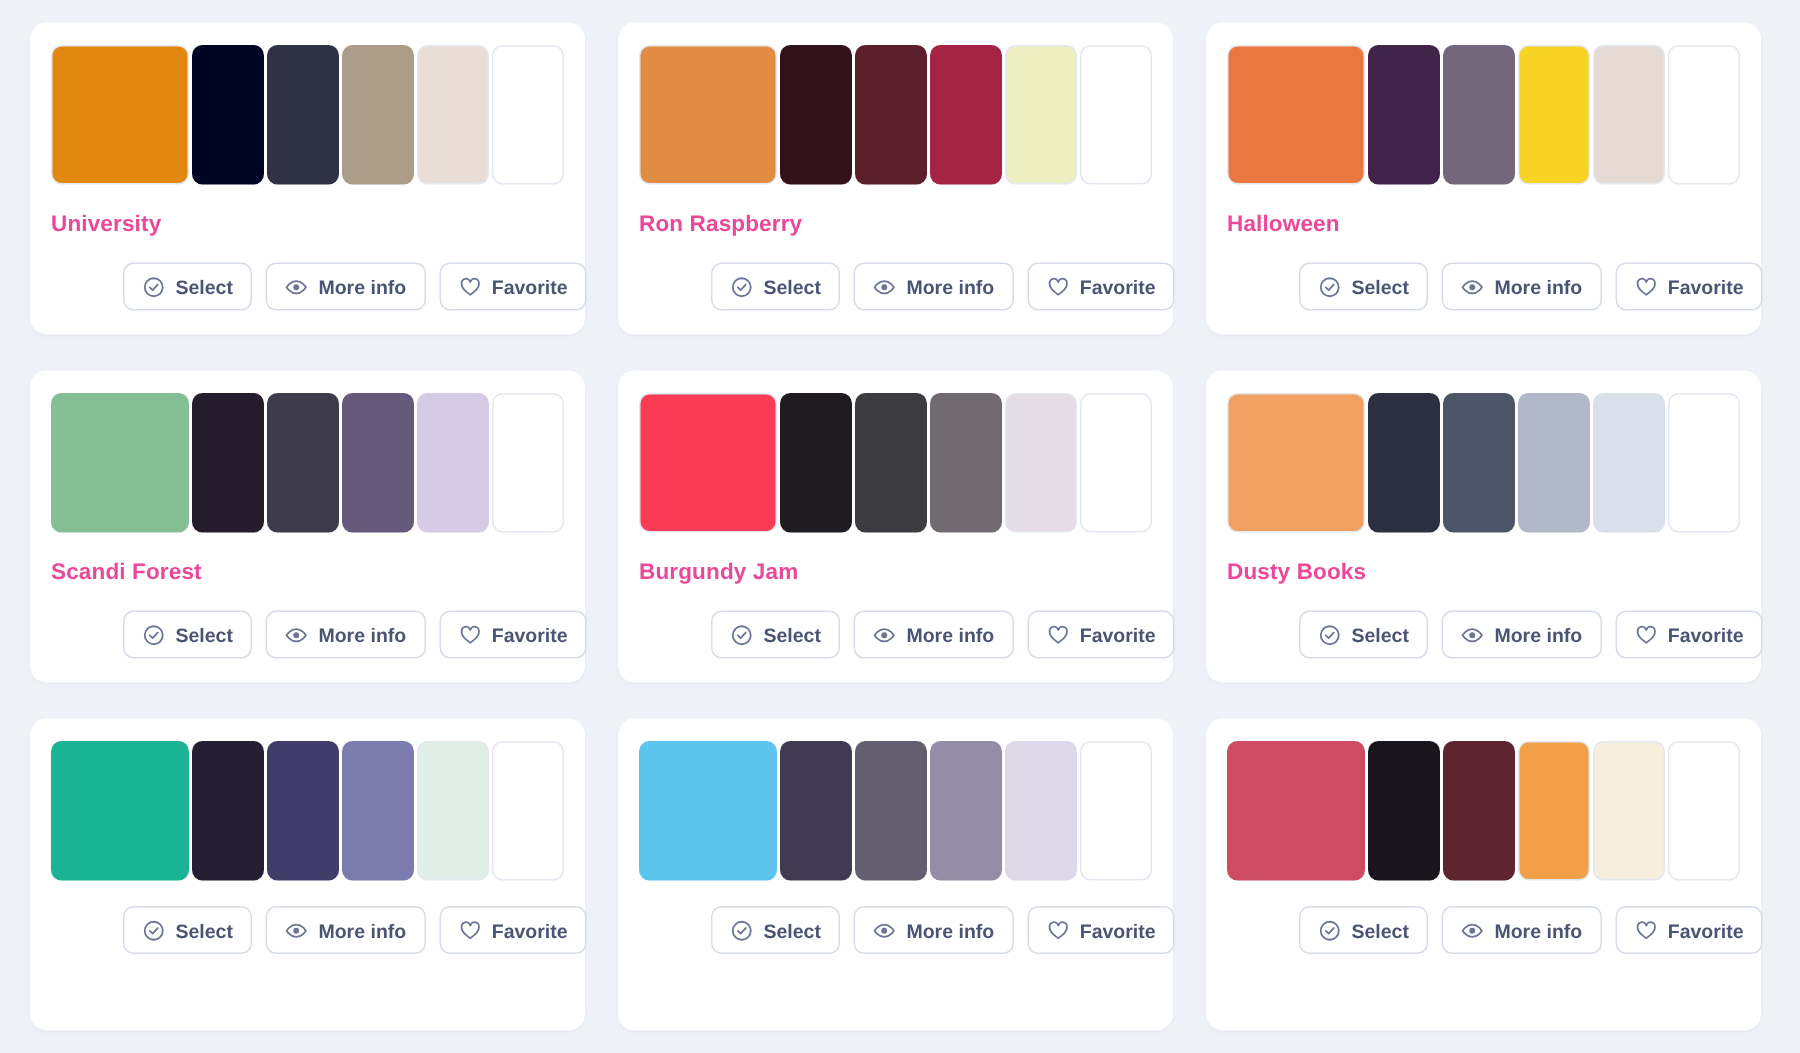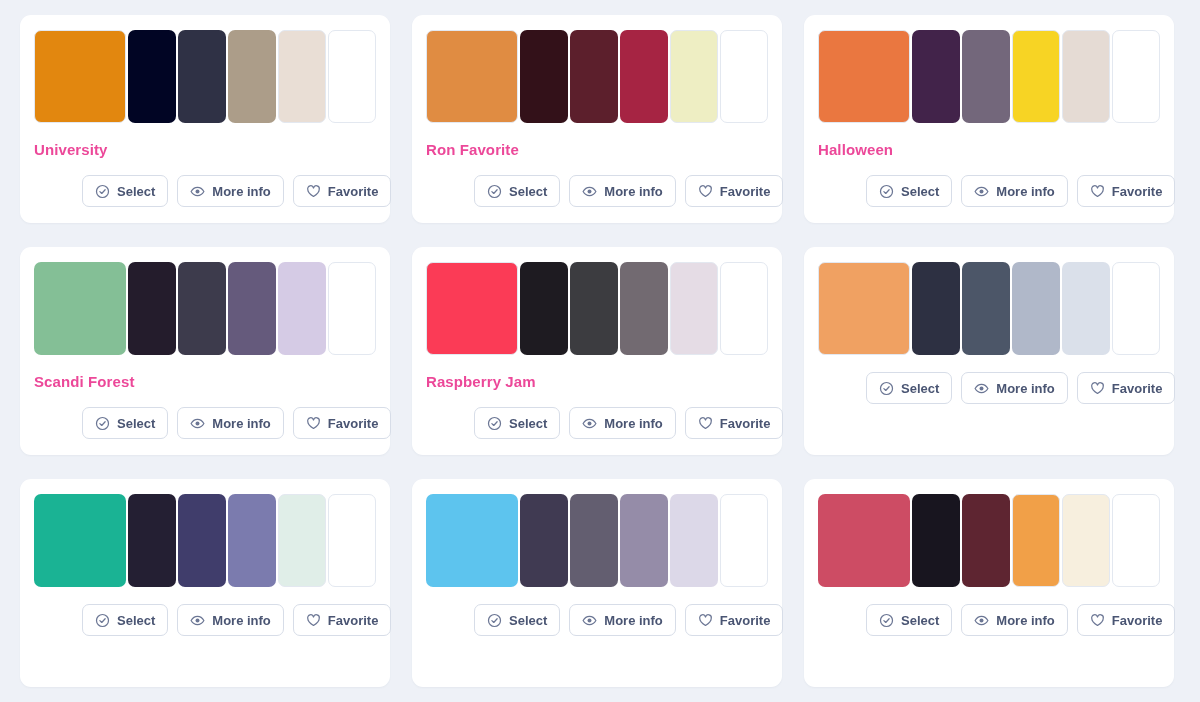--- a/index.html
+++ b/index.html
@@ -137,21 +137,21 @@
     </div>
     <div class="palette-card">
       <div class="swatch-row">
         <div class="swatch primary light-edge" title="#e08c42" style="background: rgb(224, 140, 66);"></div>
         <div class="swatch" title="#331119" style="background: rgb(51, 17, 25);"></div>
         <div class="swatch" title="#5c1f2c" style="background: rgb(92, 31, 44);"></div>
         <div class="swatch" title="#a62443" style="background: rgb(166, 36, 67);"></div>
         <div class="swatch light-edge" title="#eeeec3" style="background: rgb(238, 238, 195);"></div>
         <div class="swatch light-edge" title="#ffffff" style="background: rgb(255, 255, 255);"></div>
       </div>
-      <div class="palette-name">Ron Favorite</div>
+      <div class="palette-name">Ron Raspberry</div>
       <div class="action-row">
         <button class="btn btn-select">
           <span>
             <svg width="15" height="15" viewBox="0 0 16 16" fill="none" stroke="#6b7694" stroke-width="1.3">
               <circle cx="8" cy="8" r="6.4"></circle>
               <path d="M5.2 8.1l2 2 3.6-4" stroke-linecap="round" stroke-linejoin="round"></path>
             </svg>
           </span>
           <span>Select</span>
         </button>
@@ -254,21 +254,21 @@
     </div>
     <div class="palette-card">
       <div class="swatch-row">
         <div class="swatch primary light-edge" title="#fb3b56" style="background: rgb(251, 59, 86);"></div>
         <div class="swatch" title="#1e1b21" style="background: rgb(30, 27, 33);"></div>
         <div class="swatch" title="#3c3c40" style="background: rgb(60, 60, 64);"></div>
         <div class="swatch" title="#726a71" style="background: rgb(114, 106, 113);"></div>
         <div class="swatch light-edge" title="#e5dce5" style="background: rgb(229, 220, 229);"></div>
         <div class="swatch light-edge" title="#ffffff" style="background: rgb(255, 255, 255);"></div>
       </div>
-      <div class="palette-name">Raspberry Jam</div>
+      <div class="palette-name">Burgundy Jam</div>
       <div class="action-row">
         <button class="btn btn-select">
           <span>
             <svg width="15" height="15" viewBox="0 0 16 16" fill="none" stroke="#6b7694" stroke-width="1.3">
               <circle cx="8" cy="8" r="6.4"></circle>
               <path d="M5.2 8.1l2 2 3.6-4" stroke-linecap="round" stroke-linejoin="round"></path>
             </svg>
           </span>
           <span>Select</span>
         </button>
@@ -293,20 +293,21 @@
     </div>
     <div class="palette-card">
       <div class="swatch-row">
         <div class="swatch primary light-edge" title="#f0a162" style="background: rgb(240, 161, 98);"></div>
         <div class="swatch" title="#2d3042" style="background: rgb(45, 48, 66);"></div>
         <div class="swatch" title="#4c5668" style="background: rgb(76, 86, 104);"></div>
         <div class="swatch" title="#b0b8c9" style="background: rgb(176, 184, 201);"></div>
         <div class="swatch" title="#dae0ea" style="background: rgb(218, 224, 234);"></div>
         <div class="swatch light-edge" title="#ffffff" style="background: rgb(255, 255, 255);"></div>
       </div>
+      <div class="palette-name">Dusty Books</div>
       <div class="action-row">
         <button class="btn btn-select">
           <span>
             <svg width="15" height="15" viewBox="0 0 16 16" fill="none" stroke="#6b7694" stroke-width="1.3">
               <circle cx="8" cy="8" r="6.4"></circle>
               <path d="M5.2 8.1l2 2 3.6-4" stroke-linecap="round" stroke-linejoin="round"></path>
             </svg>
           </span>
           <span>Select</span>
         </button>

